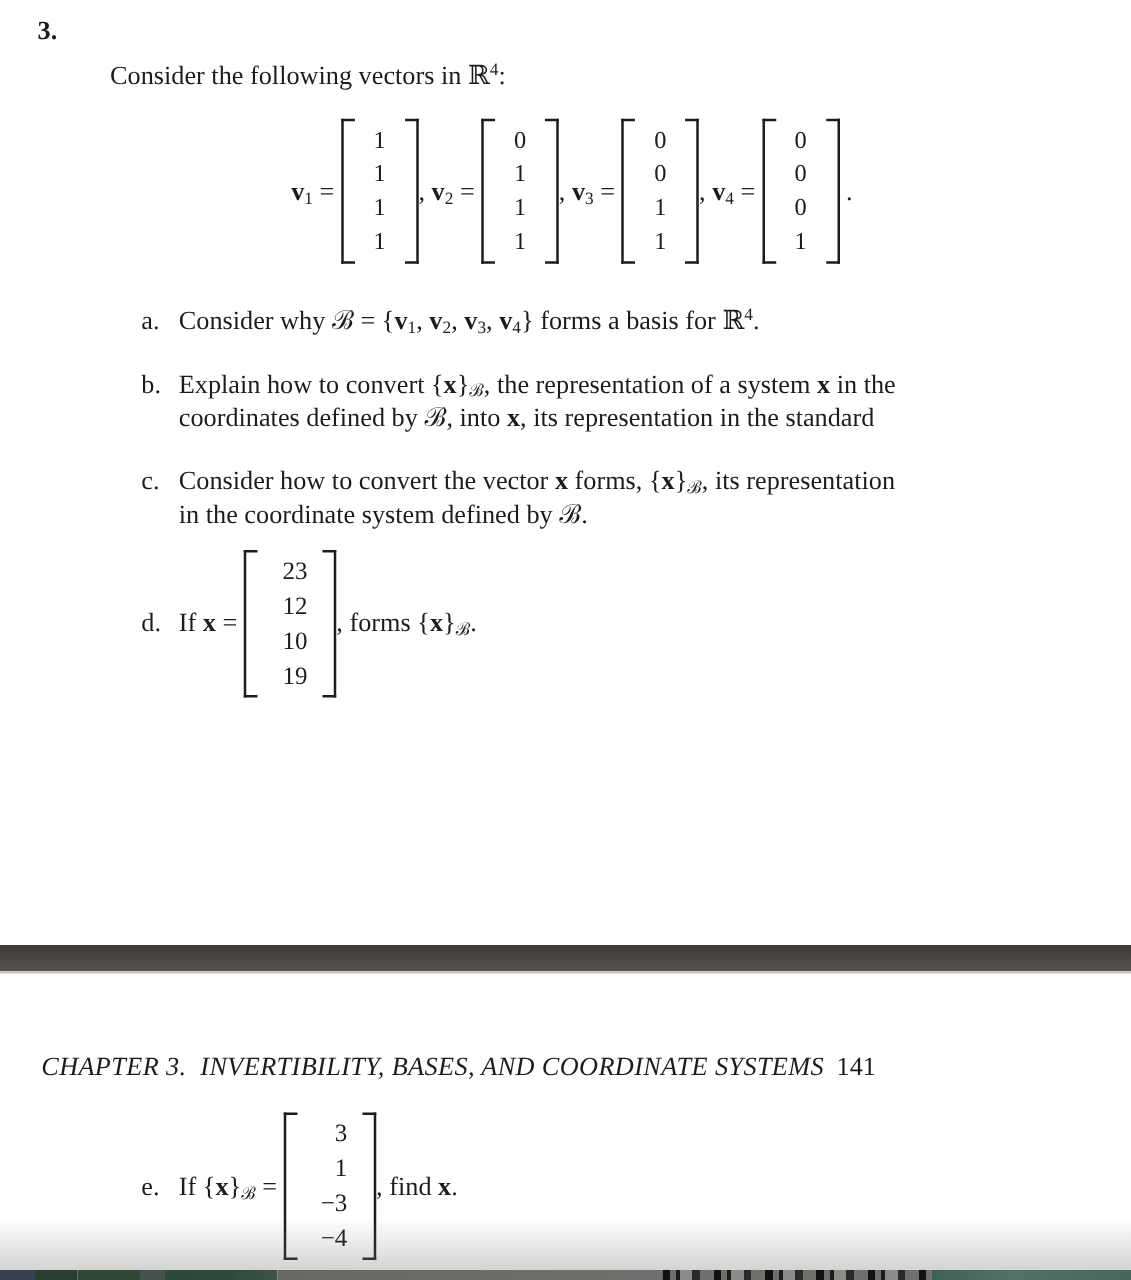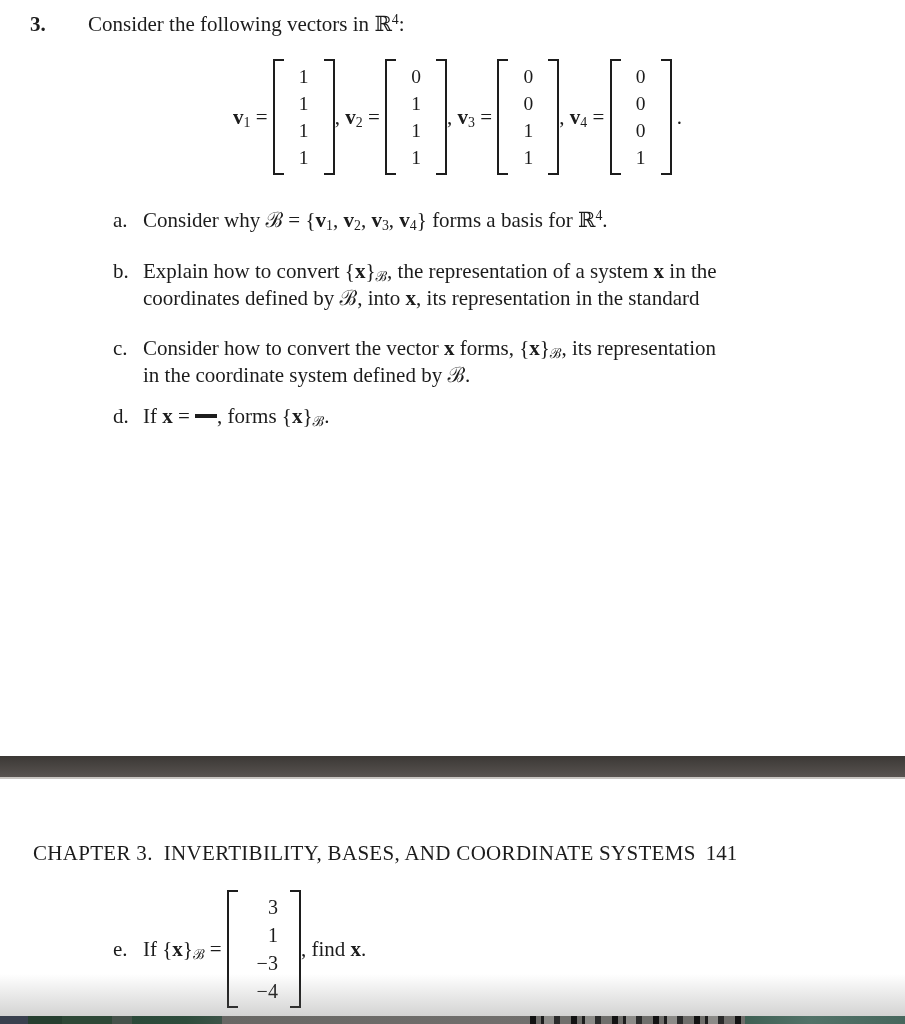--- a/index.html
+++ b/index.html
@@ -9,21 +9,21 @@
     width:905px;height:1024px;
     background:#ffffff;
     color:#1c1c1c;
     font-family:"Liberation Serif","DejaVu Serif",serif;
     overflow:hidden;
   }
   
   .sec1{height:756px;overflow:hidden;}
   .title-row{display:flex;padding-top:12px;font-size:21px;}
   .pnum{margin-left:30px;width:58px;flex:none;font-weight:700;}
-  .ptitle{white-space:pre-wrap;}
+  .ptitle{white-space:pre-wrap;margin-top:36px;}
   sup{font-size:0.66em;vertical-align:0.5em;line-height:0;}
   sub{font-size:0.66em;vertical-align:-0.22em;line-height:0;}
   .mb{font-weight:700;}
   
   .vecrow{display:flex;justify-content:center;align-items:center;margin-top:22px;padding-left:10px;font-size:21px;}
   .vg{display:inline-flex;align-items:center;white-space:pre;}
   .matrix{display:inline-flex;align-items:stretch;}
   .bl{width:9px;border:2px solid #1d1d1d;border-right:0;flex:none;}
   .brk{width:9px;border:2px solid #1d1d1d;border-left:0;flex:none;}
   .cells{display:flex;flex-direction:column;justify-content:center;}
@@ -40,21 +40,21 @@
   .it-c{margin-top:22px;}
   .item-math{display:flex;align-items:center;margin-left:113px;font-size:21px;}
   .item-math .lab{width:30px;flex:none;align-self:center;}
   .item-math .seg{white-space:pre;}
   .it-d{margin-top:14px;}
   
   .sepbar{height:21px;background:linear-gradient(180deg,#3b3835,#585350);border-bottom:2px solid #c9c6c2;}
   
   .sec2{position:relative;height:237px;overflow:hidden;background:#ffffff;}
   .chap{display:flex;align-items:baseline;margin-left:33px;padding-top:62px;font-size:21px;}
-  .chap .chtxt{white-space:pre;letter-spacing:0.3px;}
+  .chap .chtxt{font-style:italic;white-space:pre;letter-spacing:0.3px;}
   .chap .chpg{font-style:normal;margin-left:10px;}
   .it-e{margin-top:24px;}
   .sec2-grad{position:absolute;left:0;right:0;bottom:0;height:42px;
     background:linear-gradient(rgba(150,150,148,0),rgba(110,110,108,0.30));pointer-events:none;}
   
   .strip{display:flex;height:8px;width:905px;}
   .strip>div{height:8px;flex:none;}
   .s1{width:28px;background:#39404e;}
   .s2{width:34px;background:#263f30;}
   .s3{width:50px;background:#2e4837;}
@@ -125,20 +125,26 @@
     <div class="item it-c">
       <div class="lab">c.</div>
       <div class="txt"><span>Consider how to convert the vector </span><span class="mb">x</span><span> forms, {</span><span class="mb">x</span><span>}</span><sub>ℬ</sub><span>, its representation</span><br><span>in the coordinate system defined by </span><span>ℬ</span><span>.</span></div>
     </div>
 
     <div class="item-math it-d">
       <div class="lab">d.</div>
       <span class="seg"><span>If </span><span class="mb">x</span><span> = </span></span>
       <span class="matrix m-sm">
         <span class="bl"></span>
+        <span class="cells">
+            <div class="cell">23</div>
+            <div class="cell">12</div>
+            <div class="cell">10</div>
+            <div class="cell">19</div>
+          </span>
         <span class="brk"></span>
       </span>
       <span class="seg"><span>, forms {</span><span class="mb">x</span><span>}</span><sub>ℬ</sub><span>.</span></span>
     </div>
 
   </div>
 
   <div class="sepbar"></div>
 
   <div class="sec2">

